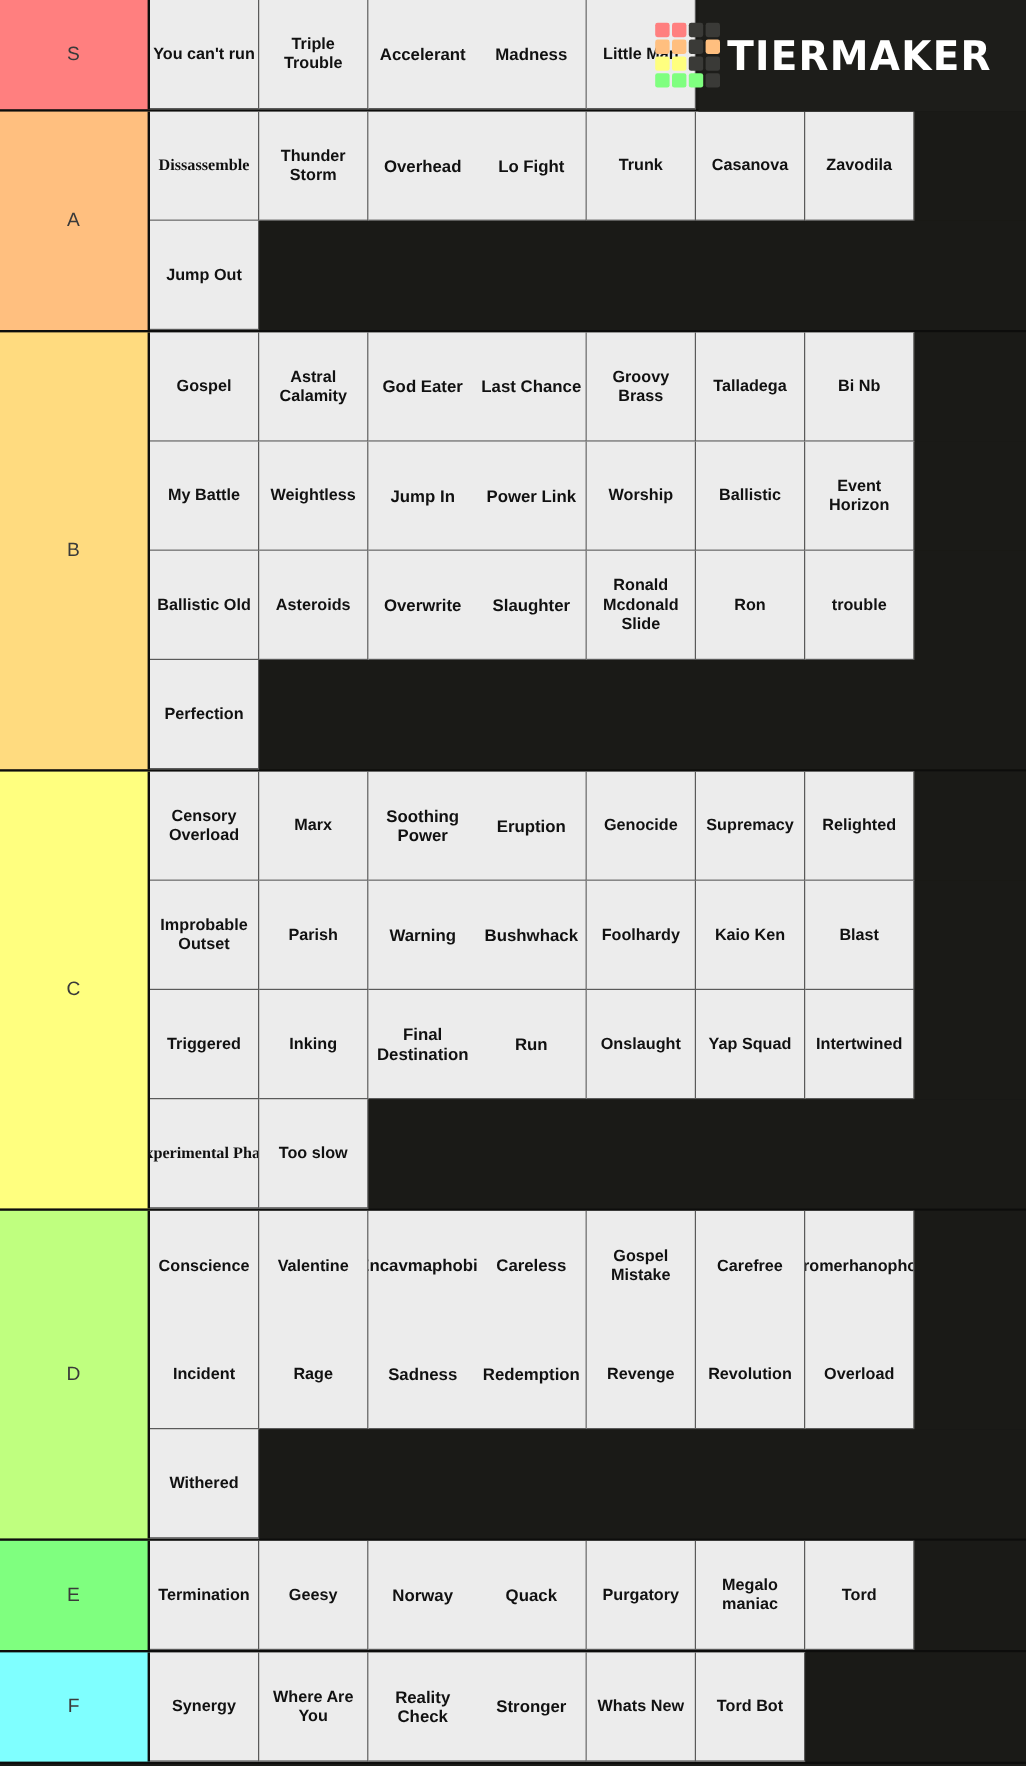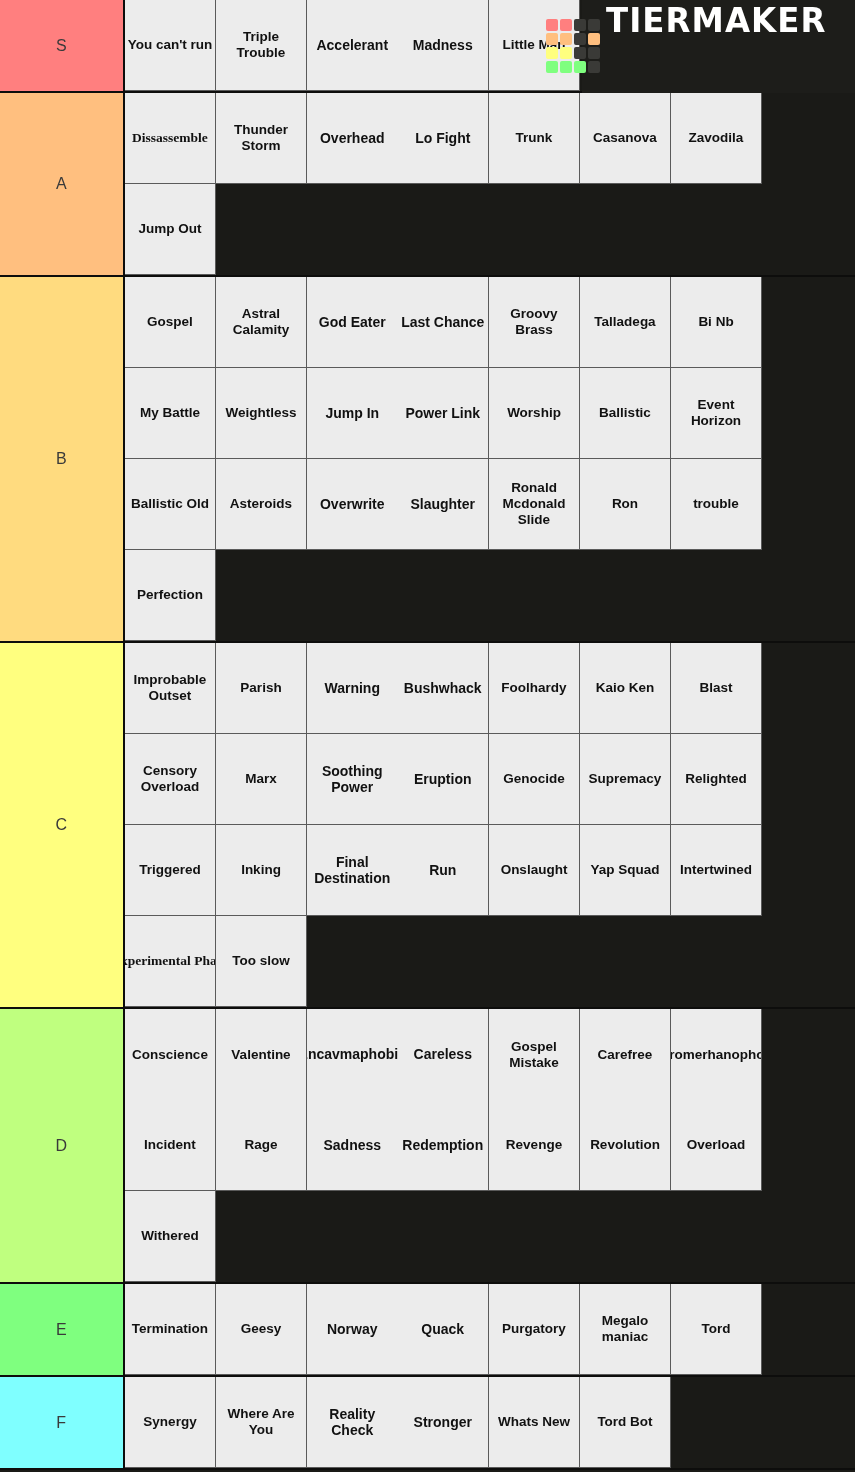--- a/index.html
+++ b/index.html
@@ -115,21 +115,21 @@
 
   
   #watermark {
     position: absolute;
     top: 0;
     left: 582px;
     width: 273px;
     height: 93px;
     background: #1d1d1a;
     display: flex;
-    align-items: flex-start;
+    align-items: center;
     justify-content: flex-start;
     padding-left: 0px;
     pointer-events: none;
   }
   #wm-grid {
     position: absolute;
     left: -36px;
     top: 19px;
     width: 52px;
     height: 56px;
@@ -235,41 +235,41 @@
           <div class="item-row">
             <div class="item-cell w1">Perfection</div>
             <div class="filler"></div>
           </div>
         </div>
       </div>
       <div class="tier-row">
         <div class="tier-label" style="background: rgb(255, 255, 127);">C</div>
         <div class="tier-body">
           <div class="item-row">
+            <div class="item-cell w1">Censory Overload</div>
+            <div class="item-cell w1">Marx</div>
+            <div class="wide">
+              <div class="sub">Soothing Power</div>
+              <div class="sub">Eruption</div>
+            </div>
+            <div class="item-cell w1">Genocide</div>
+            <div class="item-cell w1">Supremacy</div>
+            <div class="item-cell w1">Relighted</div>
+            <div class="filler"></div>
+          </div>
+          <div class="item-row">
             <div class="item-cell w1">Improbable Outset</div>
             <div class="item-cell w1">Parish</div>
             <div class="wide">
               <div class="sub">Warning</div>
               <div class="sub">Bushwhack</div>
             </div>
             <div class="item-cell w1">Foolhardy</div>
             <div class="item-cell w1">Kaio Ken</div>
             <div class="item-cell w1">Blast</div>
-            <div class="filler"></div>
-          </div>
-          <div class="item-row">
-            <div class="item-cell w1">Censory Overload</div>
-            <div class="item-cell w1">Marx</div>
-            <div class="wide">
-              <div class="sub">Soothing Power</div>
-              <div class="sub">Eruption</div>
-            </div>
-            <div class="item-cell w1">Genocide</div>
-            <div class="item-cell w1">Supremacy</div>
-            <div class="item-cell w1">Relighted</div>
             <div class="filler"></div>
           </div>
           <div class="item-row">
             <div class="item-cell w1">Triggered</div>
             <div class="item-cell w1">Inking</div>
             <div class="wide">
               <div class="sub">Final Destination</div>
               <div class="sub">Run</div>
             </div>
             <div class="item-cell w1">Onslaught</div>

